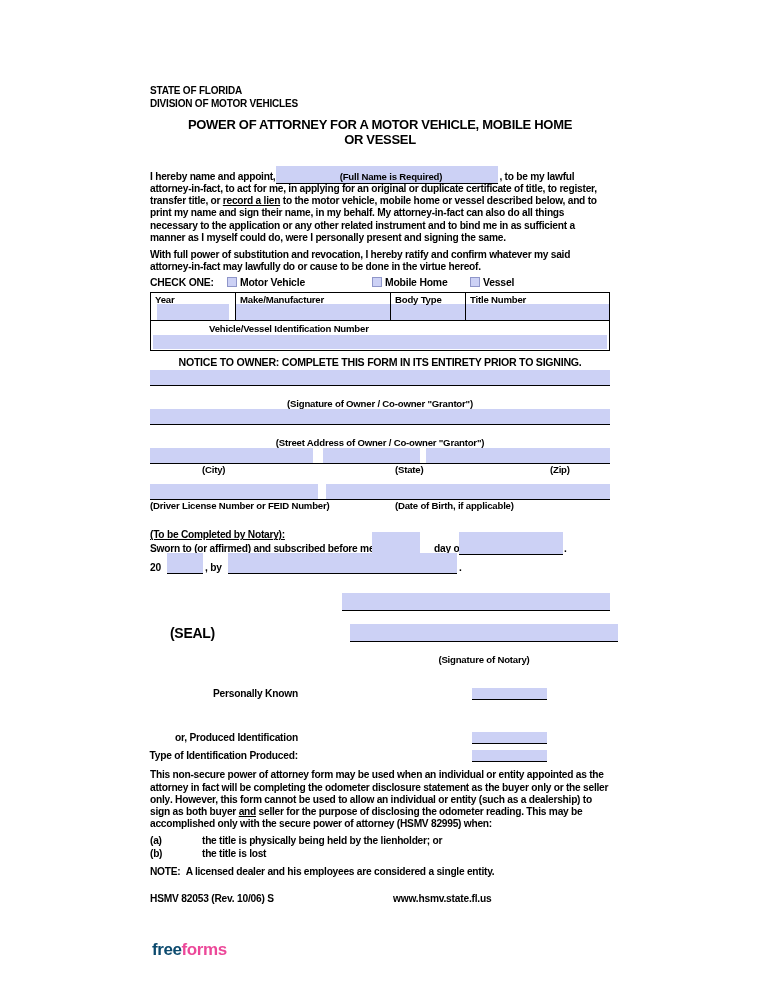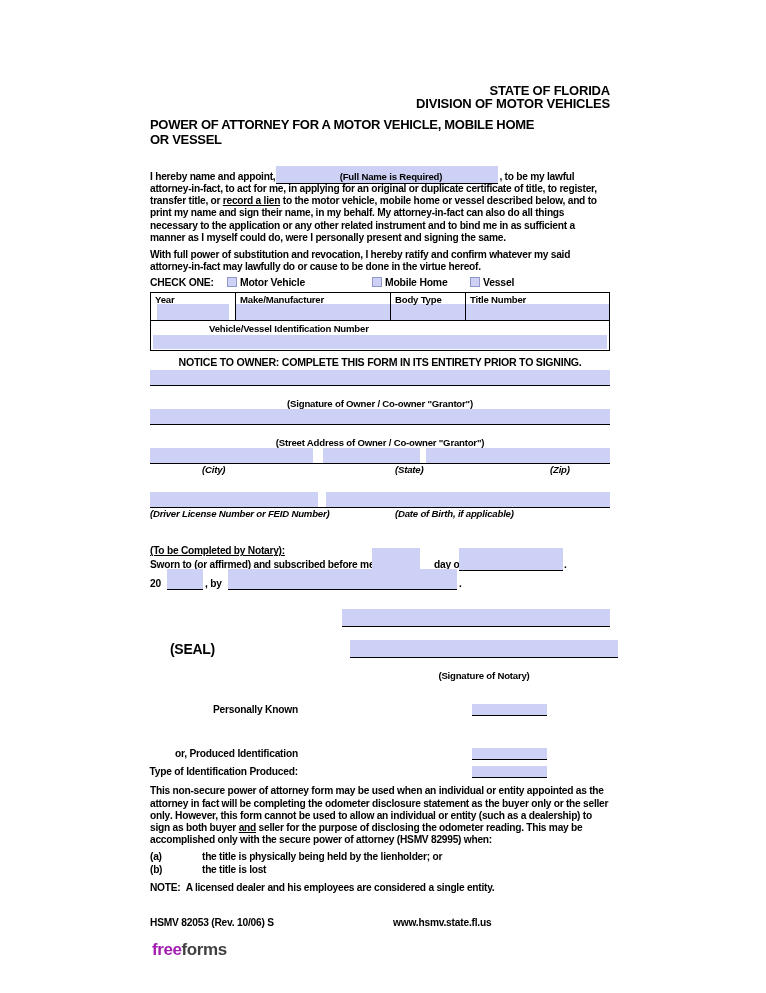--- a/index.html
+++ b/index.html
@@ -24,28 +24,28 @@
     overflow: hidden;
   }
   .sheet {
     position: absolute;
     left: 150px;
     top: 84px;
     width: 460px;
   }
   
   .t-line {
-    text-align: right;
-    font-weight: bold;
-    font-size: 13px;
+    text-align: left;
+    font-weight: bold;
+    font-size: 10px;
     line-height: 13px;
     letter-spacing: -0.2px;
   }
   .t-main {
-    text-align: left;
+    text-align: center;
     font-weight: bold;
     font-size: 13px;
     line-height: 15px;
     letter-spacing: -0.3px;
     margin-top: 7px;
   }
   
   .body-txt {
     font-size: 10.2px;
     line-height: 12.2px;
@@ -150,21 +150,21 @@
   
   .csz { display: flex; position: relative; }
   .csz .f {
     height: 15px;
     background: #ccd1f5;
   }
   .csz-underline {
     border-bottom: 1.4px solid #000;
     height: 0;
   }
-  .csz-caps { position: relative; height: 28px; font-style: italic; }
+  .csz-caps { position: relative; height: 20px; }
   .csz-caps span {
     position: absolute;
     font-size: 9.6px; font-weight: bold; letter-spacing: -0.2px;
   }
   
   .nt-head {
     font-size: 10.2px; font-weight: bold;
     text-decoration: underline;
     letter-spacing: -0.25px;
     margin-top: 9px;
@@ -200,33 +200,33 @@
     border-bottom: 1.2px solid #000;
   }
   
   .ft {
     font-size: 10.2px; line-height: 12.2px;
     font-weight: bold; letter-spacing: -0.25px;
   }
   .ab-row { position: relative; height: 12.5px; font-size: 10.2px; font-weight: bold; letter-spacing: -0.25px;}
   .ab-k { position: absolute; left: 0; top: 0; }
   .ab-v { position: absolute; left: 52px; top: 0; }
-  .formline { position: relative; height: 14px; margin-top: 22px; font-size: 10.2px; font-weight: bold; letter-spacing: -0.2px;}
+  .formline { position: relative; height: 14px; margin-top: 14px; font-size: 10.2px; font-weight: bold; letter-spacing: -0.2px;}
   .formline .a { position: absolute; left: 0; top: 0; }
   .formline .b { position: absolute; left: 243px; top: 0; }
   
   .brand {
     position: absolute;
     left: 152px; top: 940px;
     font-size: 17px;
     font-weight: bold;
     letter-spacing: -0.4px;
   }
-  .brand .g { color: #a21caf; }
-  .brand .b { color: #404040; }
+  .brand .g { color: #0c4a6e; }
+  .brand .b { color: #ec4899; }
 </style>
 </head>
 <body>
 
 <div class="page">
   <div class="sheet">
 
     <div class="t-line">STATE OF FLORIDA</div>
     <div class="t-line">DIVISION OF MOTOR VEHICLES</div>
     <div class="t-main">POWER OF ATTORNEY FOR A MOTOR VEHICLE, MOBILE HOME</div>

